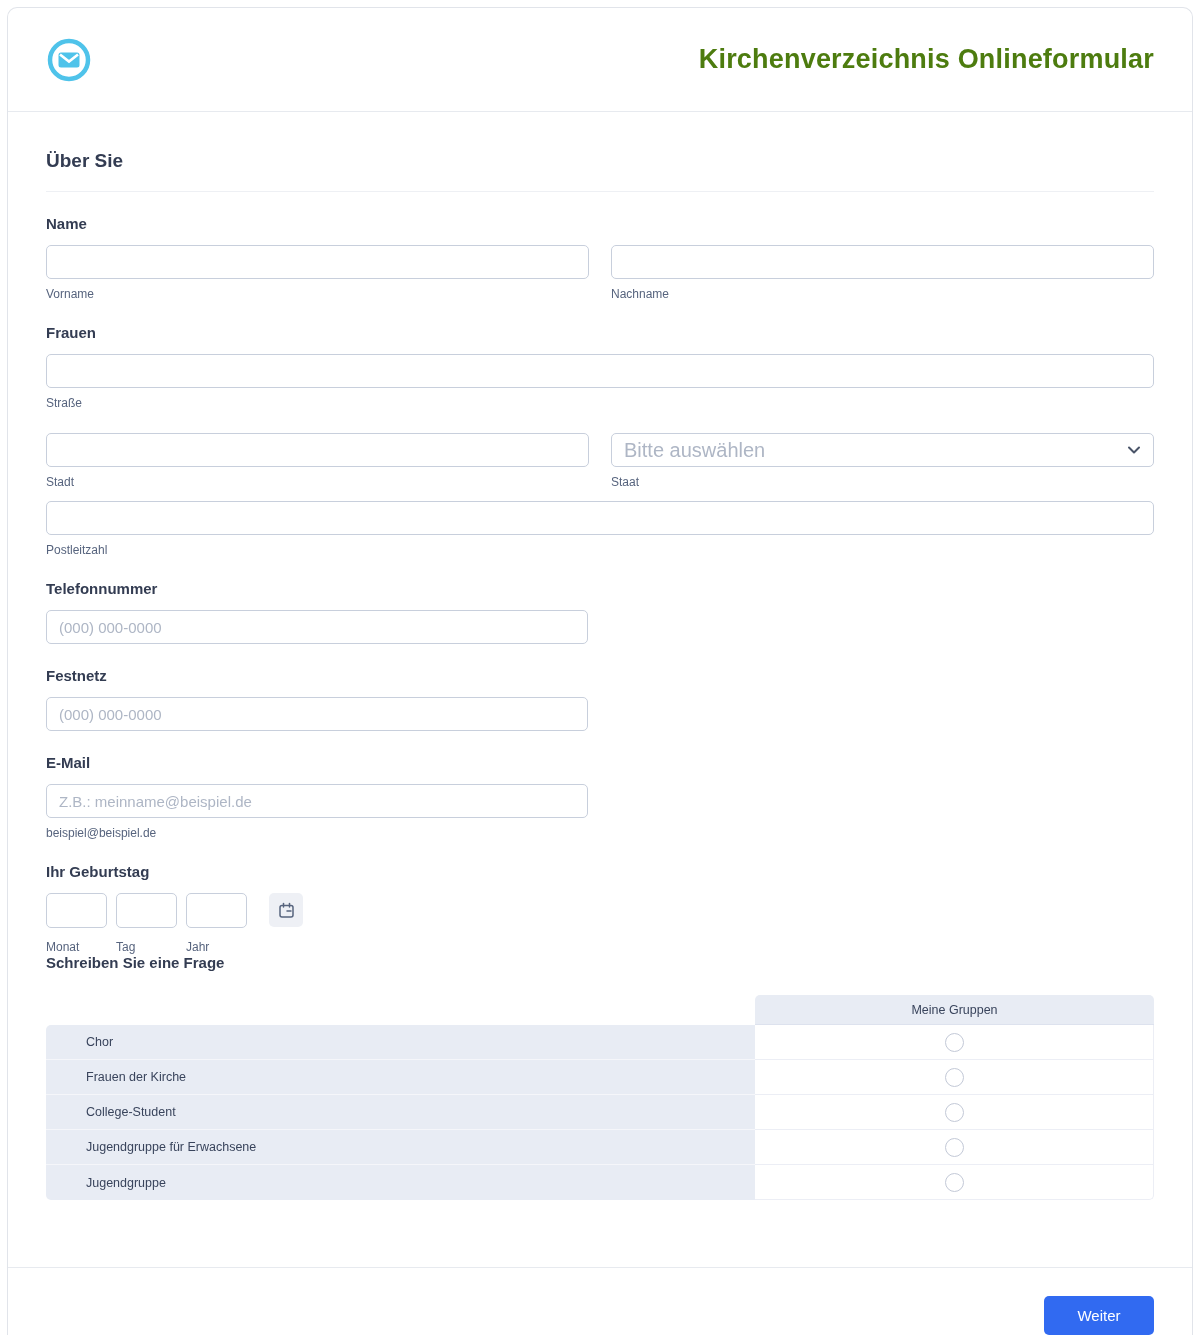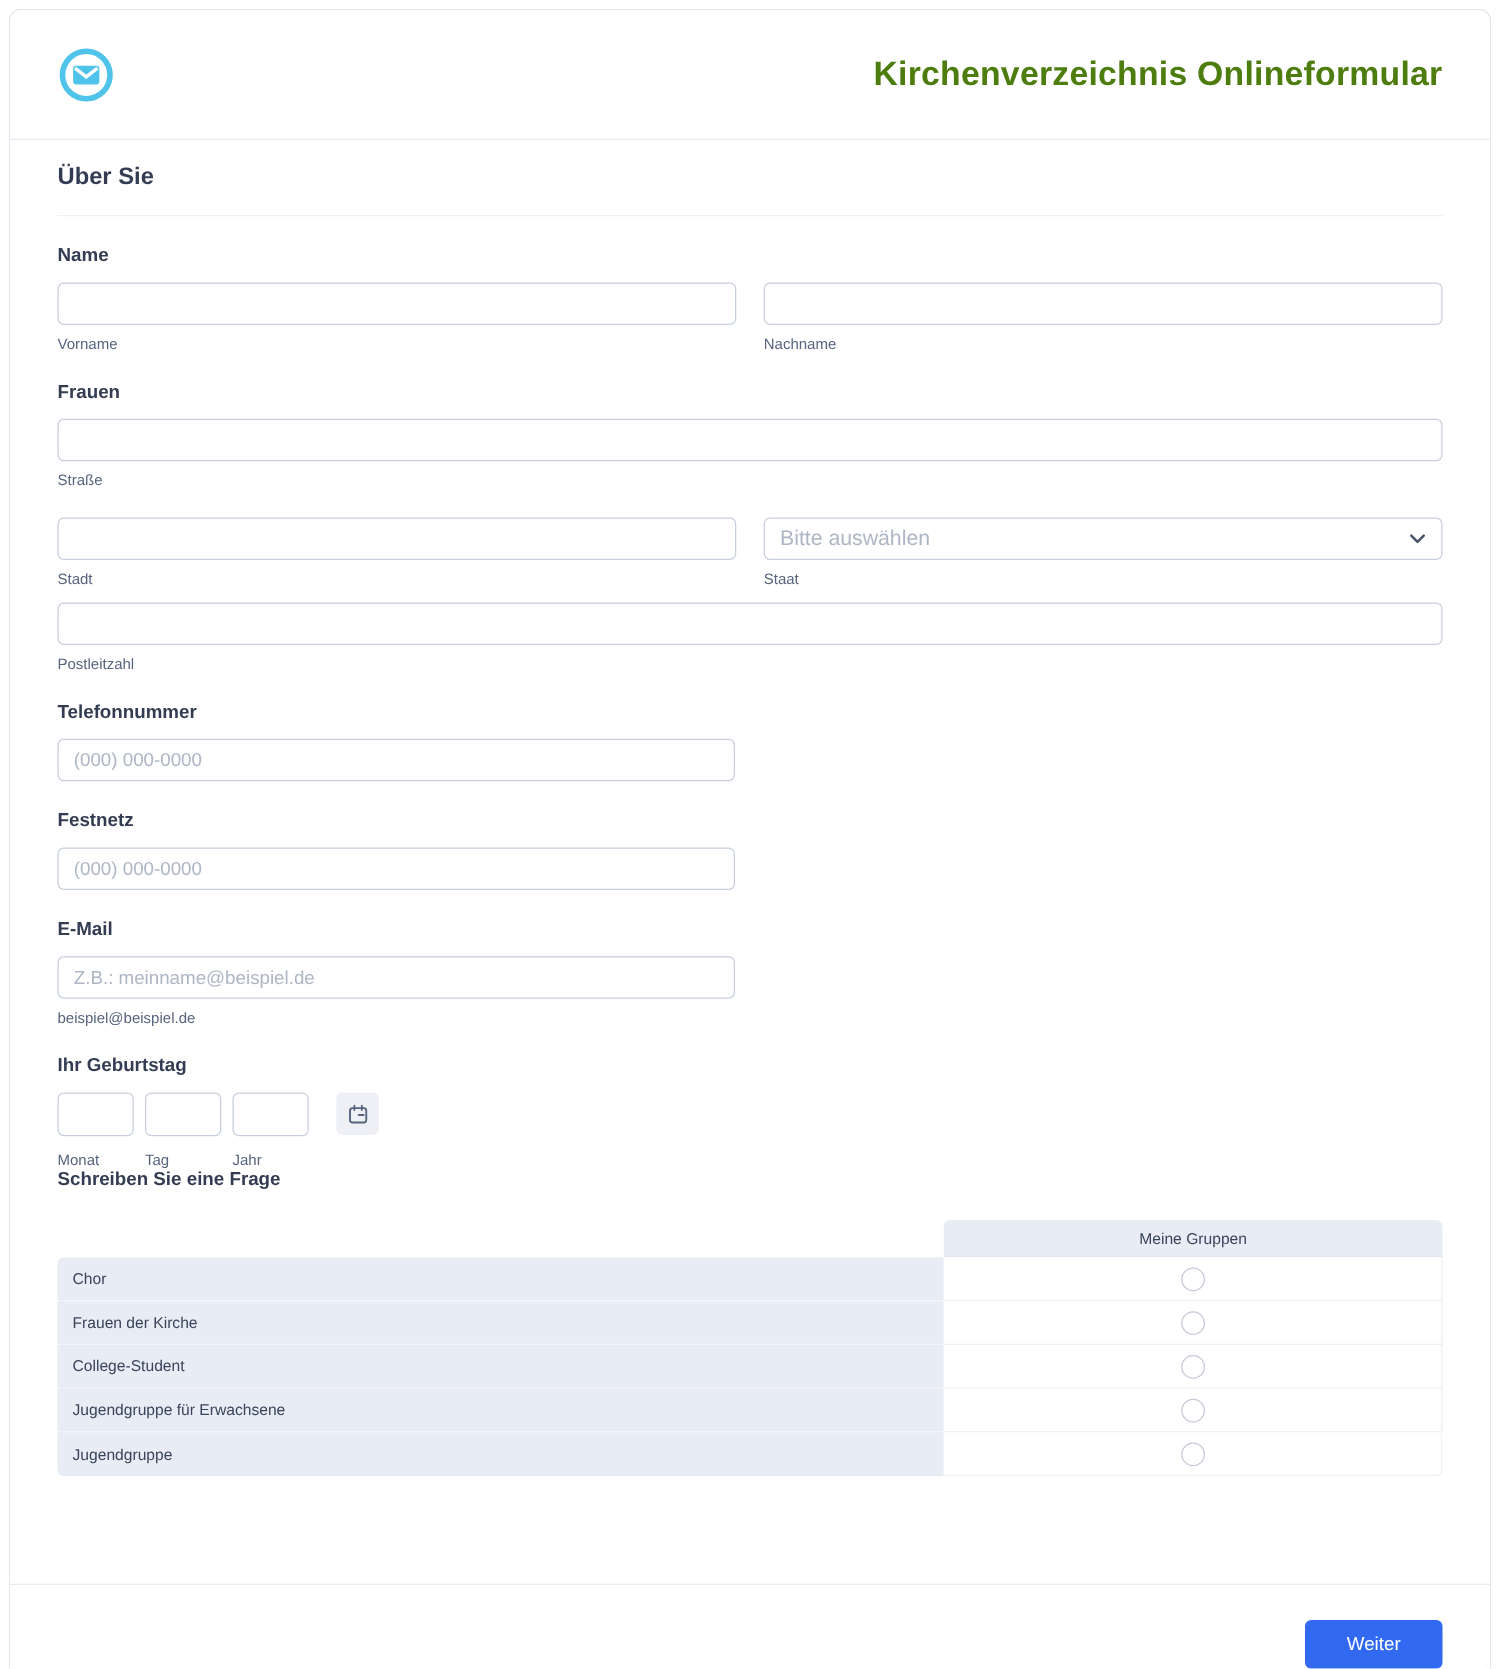--- a/index.html
+++ b/index.html
@@ -22,41 +22,41 @@
     display: flex;
     align-items: center;
     justify-content: space-between;
     padding: 0 38px;
     border-bottom: 1px solid #e7eaef;
   }
   .logo { width: 46px; height: 46px; }
   .title { font-size: 27px; font-weight: 700; color: #4d7c0f; letter-spacing: 0.2px; }
   
   .main { padding: 0 38px; flex: 1 1 auto; }
-  .section-title { margin-top: 19px; font-size: 19px; font-weight: 700; color: #333c52; }
+  .section-title { margin-top: 38px; font-size: 19px; font-weight: 700; color: #333c52; }
   .section-divider { border: none; border-top: 1px solid #eef0f4; margin-top: 19px; }
   .group-label { margin-top: 23px; font-size: 15px; font-weight: 600; color: #333c52; }
   .row2 { display: flex; gap: 22px; }
   .col { flex: 1; }
   .inp {
     display: block; width: 100%; height: 34px; margin-top: 13px;
     border: 1px solid #c8cfdc; border-radius: 5px; background: #fff;
     padding: 16px 12px; font-size: 15px; color: #333c52; outline: none;
     font-family: "Liberation Sans", "DejaVu Sans", sans-serif;
   }
   .inp::placeholder { color: #aeb6c5; opacity: 1; }
   .sublabel { margin-top: 8px; font-size: 12px; color: #57647e; }
   .w-half { width: 542px; }
   
   .select {
     position: relative; height: 34px; margin-top: 13px;
     border: 1px solid #c8cfdc; border-radius: 5px; background: #fff;
     display: flex; align-items: center; padding: 0 12px; cursor: pointer;
   }
-  .select .ph { font-size: 17px; color: #aeb6c5; }
+  .select .ph { font-size: 20px; color: #aeb6c5; }
   .select svg { position: absolute; right: 12px; top: 11px; }
   
   .bday { display: flex; align-items: flex-start; margin-top: 13px; }
   .bday-col { width: 61px; margin-right: 9px; }
   .bday-col .inp { margin-top: 0; height: 35px; padding: 0 8px; }
   .cal-btn {
     width: 34px; height: 34px; margin-left: 13px; border: none; cursor: pointer;
     background: #eef0f5; border-radius: 5px; display: flex; align-items: center; justify-content: center;
   }
   
@@ -64,21 +64,21 @@
   .q-table { margin-top: 24px; width: 1108px; font-size: 12.5px; color: #39445c; text-align: right; }
   .t-header {
     margin-left: 709px; width: 399px; height: 30px;
     background: #e8ecf4; border-radius: 5px 5px 0 0;
     display: flex; align-items: center; justify-content: center;
     border-bottom: 1px solid #dde2ee;
   }
   .t-row { display: flex; height: 35px; }
   .t-label {
     width: 709px; background: #e8ecf4;
-    display: flex; align-items: center; padding-left: 12px;
+    display: flex; align-items: center; padding-left: 40px;
     border-bottom: 1px solid #f5f6fa;
   }
   .t-row:first-child .t-label { border-top-left-radius: 5px; }
   .t-row:last-child .t-label { border-bottom-left-radius: 5px; border-bottom: none; }
   .t-cell {
     width: 399px; background: #fff;
     border-right: 1px solid #eceef5; border-bottom: 1px solid #eceef5;
     display: flex; align-items: center; justify-content: center; cursor: pointer;
   }
   .t-row:last-child .t-cell { border-bottom-right-radius: 5px; }

